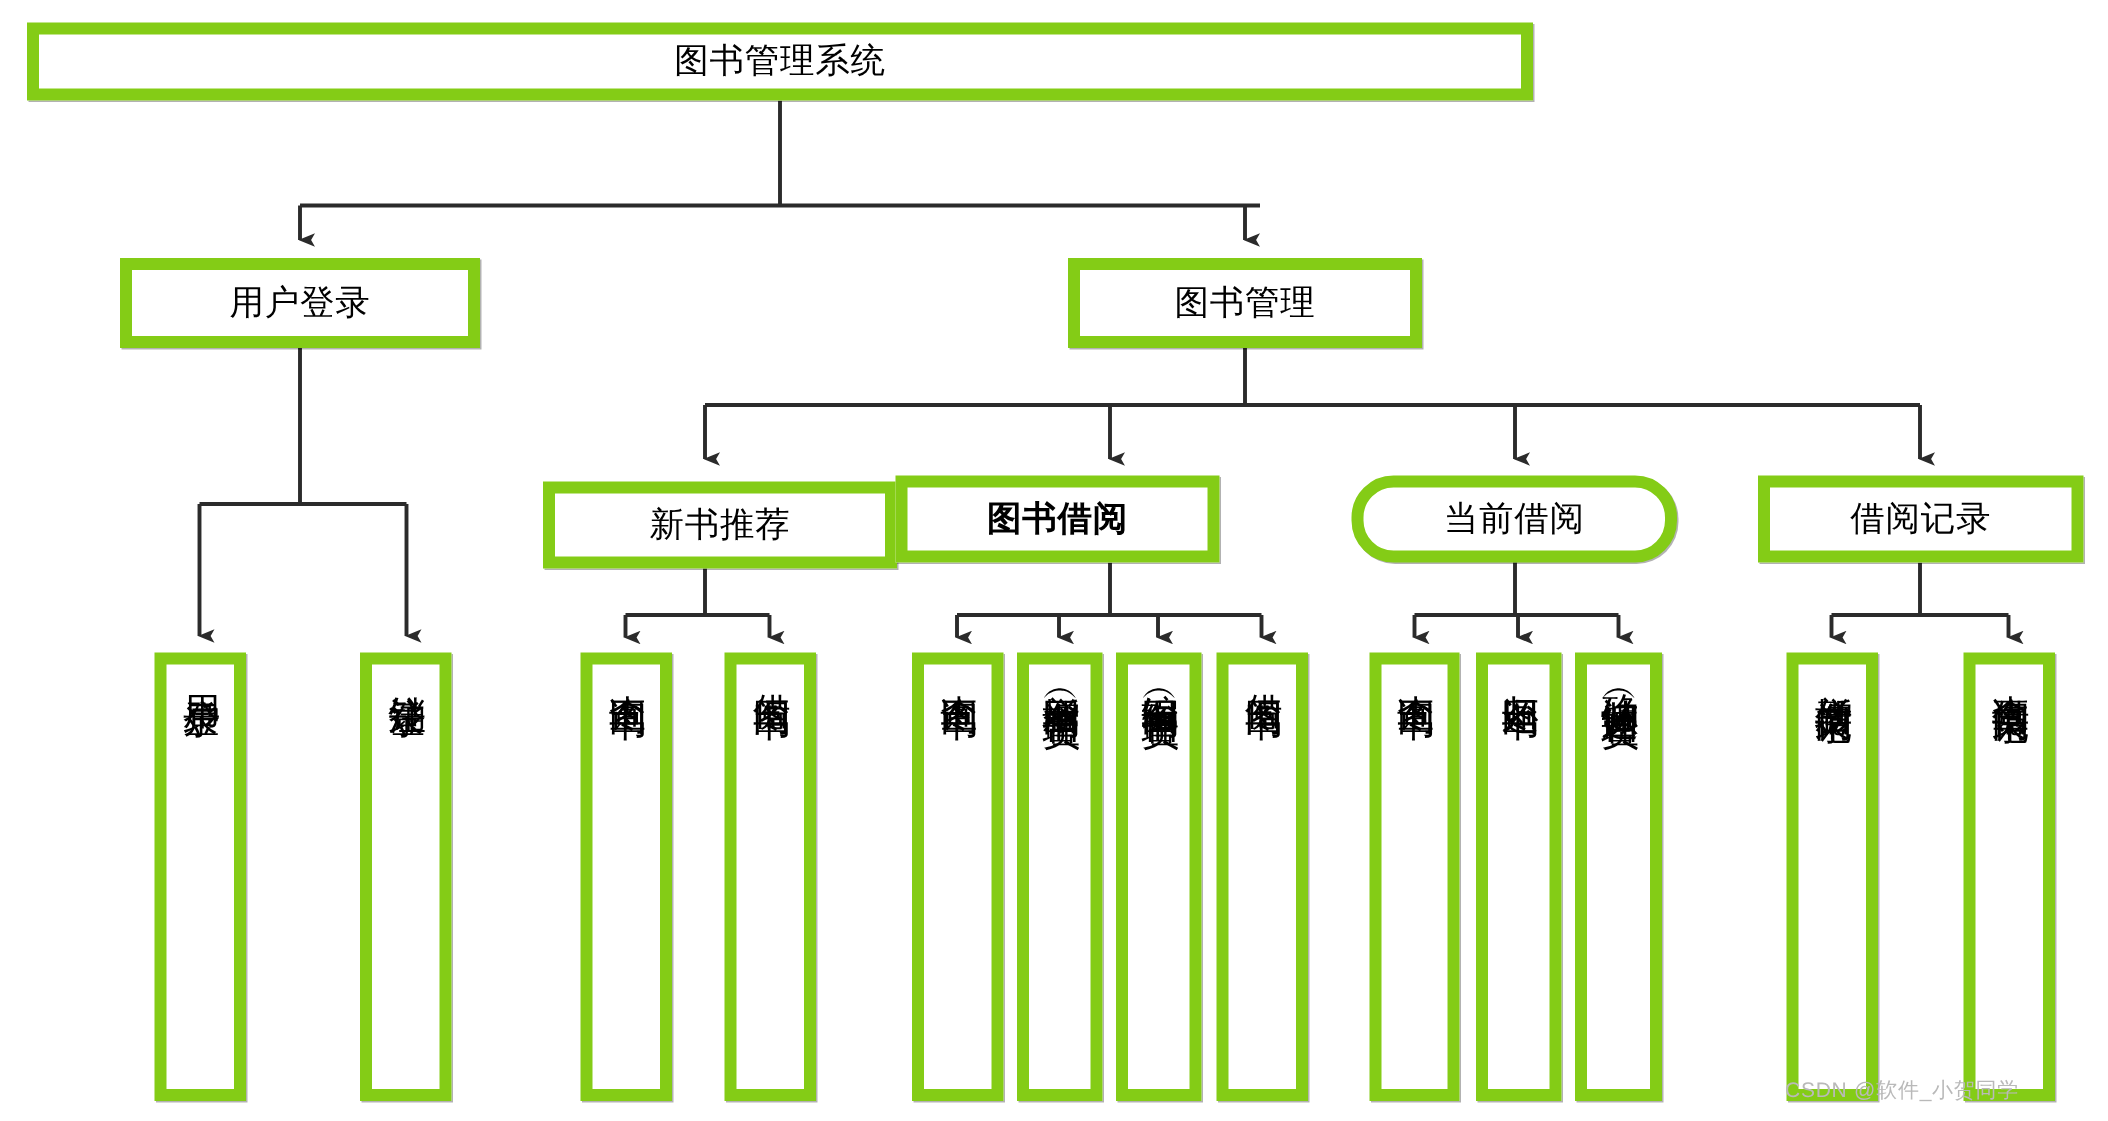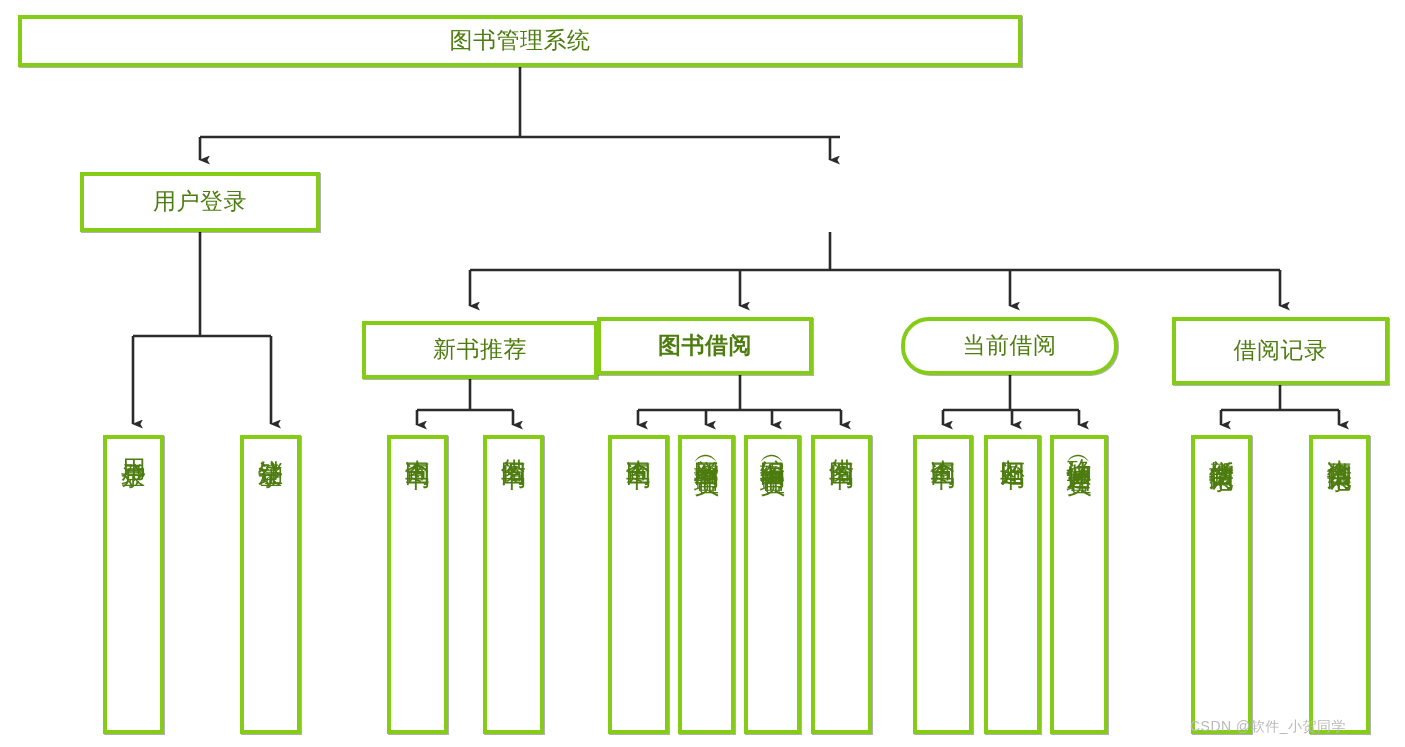--- a/index.html
+++ b/index.html
@@ -21,26 +21,26 @@
     position: absolute;
     left: 0;
     top: 0;
     width: 1405px;
     height: 747px;
     pointer-events: none;
   }
   .node {
     position: absolute;
     box-sizing: border-box;
-    border: 4px solid #84cc16;
+    border: 8px solid #84cc16;
     background: #ffffff;
     display: flex;
     align-items: center;
     justify-content: center;
-    color: #4d7c0f;
+    color: #000000;
     box-shadow: 1px 1px 0 rgba(0,0,0,0.30);
   }
   .node .label {
     display: block;
     text-align: center;
     line-height: 1.18;
     white-space: nowrap;
   }
   .node.horiz .label {
     font-size: 23px;
@@ -125,31 +125,34 @@
     </g>
   </svg>
 
   <div class="node root horiz" style="left:18px; top:15px; width:1004px; height:52px;">
     <span class="label">图书管理系统</span>
   </div>
 
   <div class="node horiz" style="left:80px; top:172px; width:240px; height:60px;">
     <span class="label">用户登录</span>
   </div>
+  <div class="node horiz" style="left:712px; top:172px; width:236px; height:60px;">
+    <span class="label">图书管理</span>
+  </div>
 
   <div class="node horiz" style="left:362px; top:321px; width:236px; height:58px;">
     <span class="label">新书推荐</span>
   </div>
   <div class="node horiz" style="left:597px; top:317px; width:216px; height:58px;font-weight:bold;">
     <span class="label">图书借阅</span>
   </div>
   <div class="node horiz" style="left:901px; top:317px; width:217px; height:58px;border-radius:28px;">
     <span class="label">当前借阅</span>
   </div>
-  <div class="node horiz" style="left:1172px; top:317px; width:217px; height:68px;">
+  <div class="node horiz" style="left:1172px; top:317px; width:217px; height:58px;">
     <span class="label">借阅记录</span>
   </div>
 
   <div class="node vert" style="left:103px; top:435px; width:61px; height:299px;">
     <span class="label">用户登录</span>
   </div>
   <div class="node vert" style="left:240px; top:435px; width:61px; height:299px;">
     <span class="label">注销登录</span>
   </div>
 

